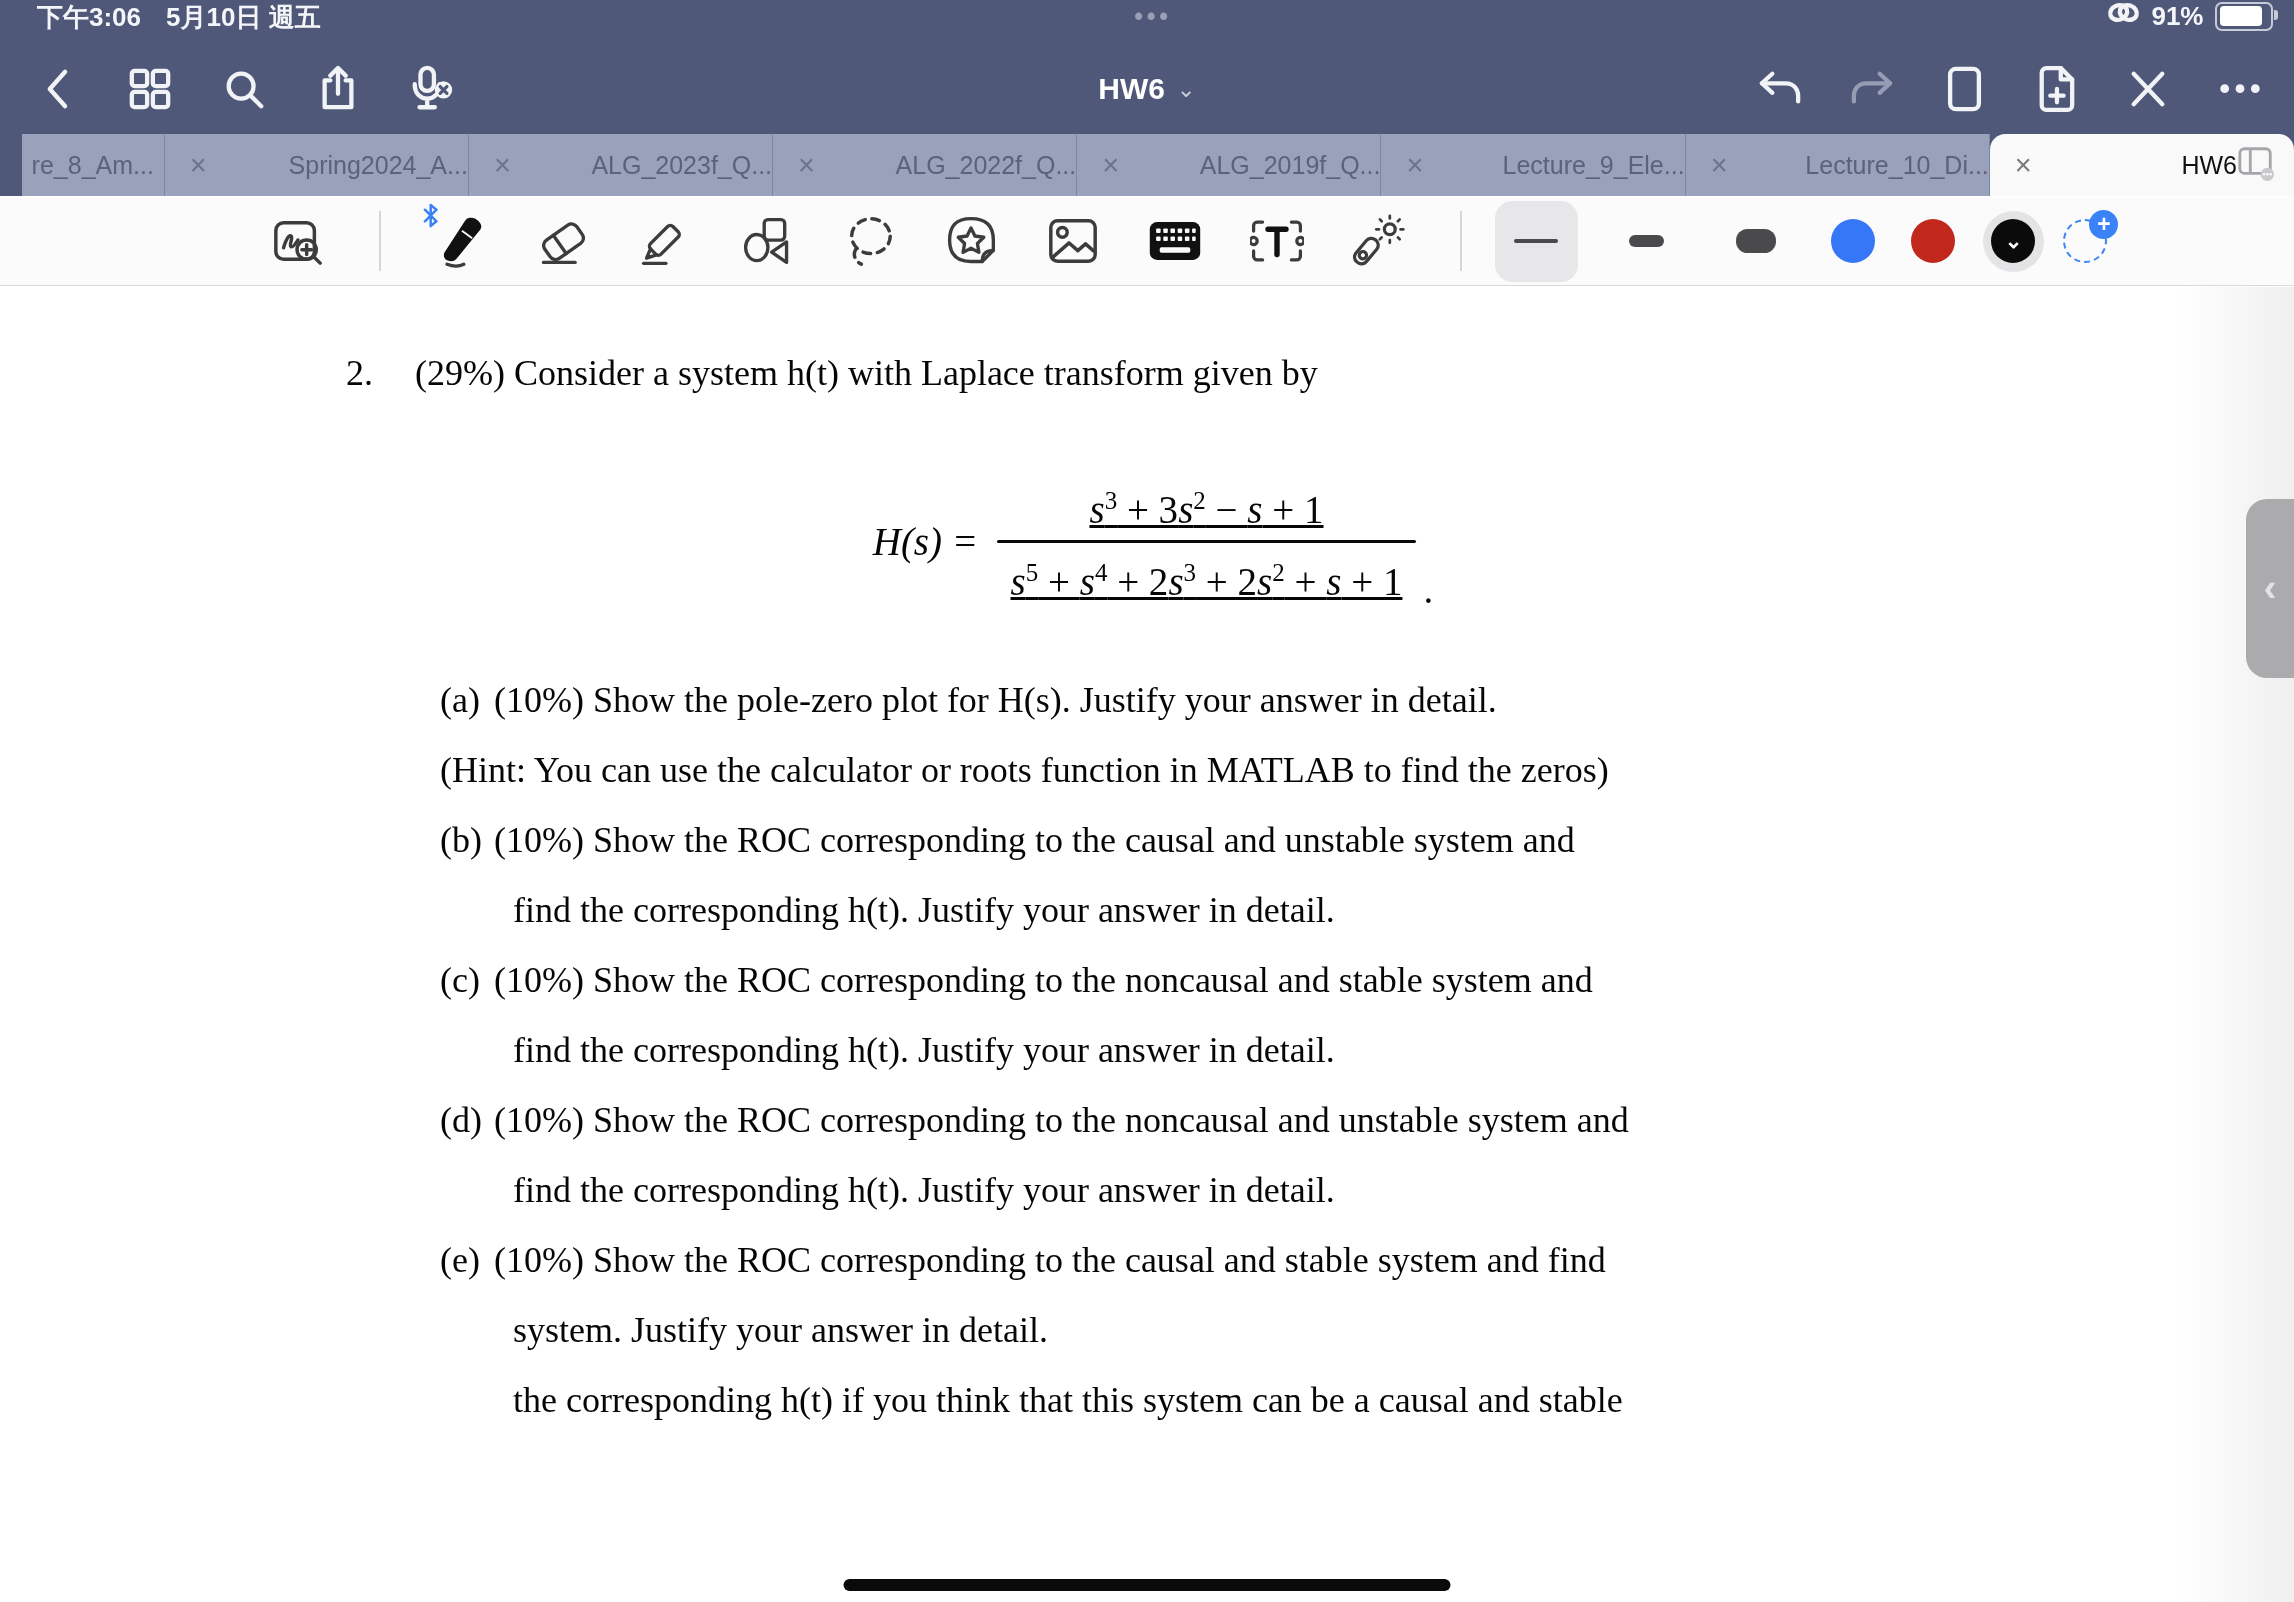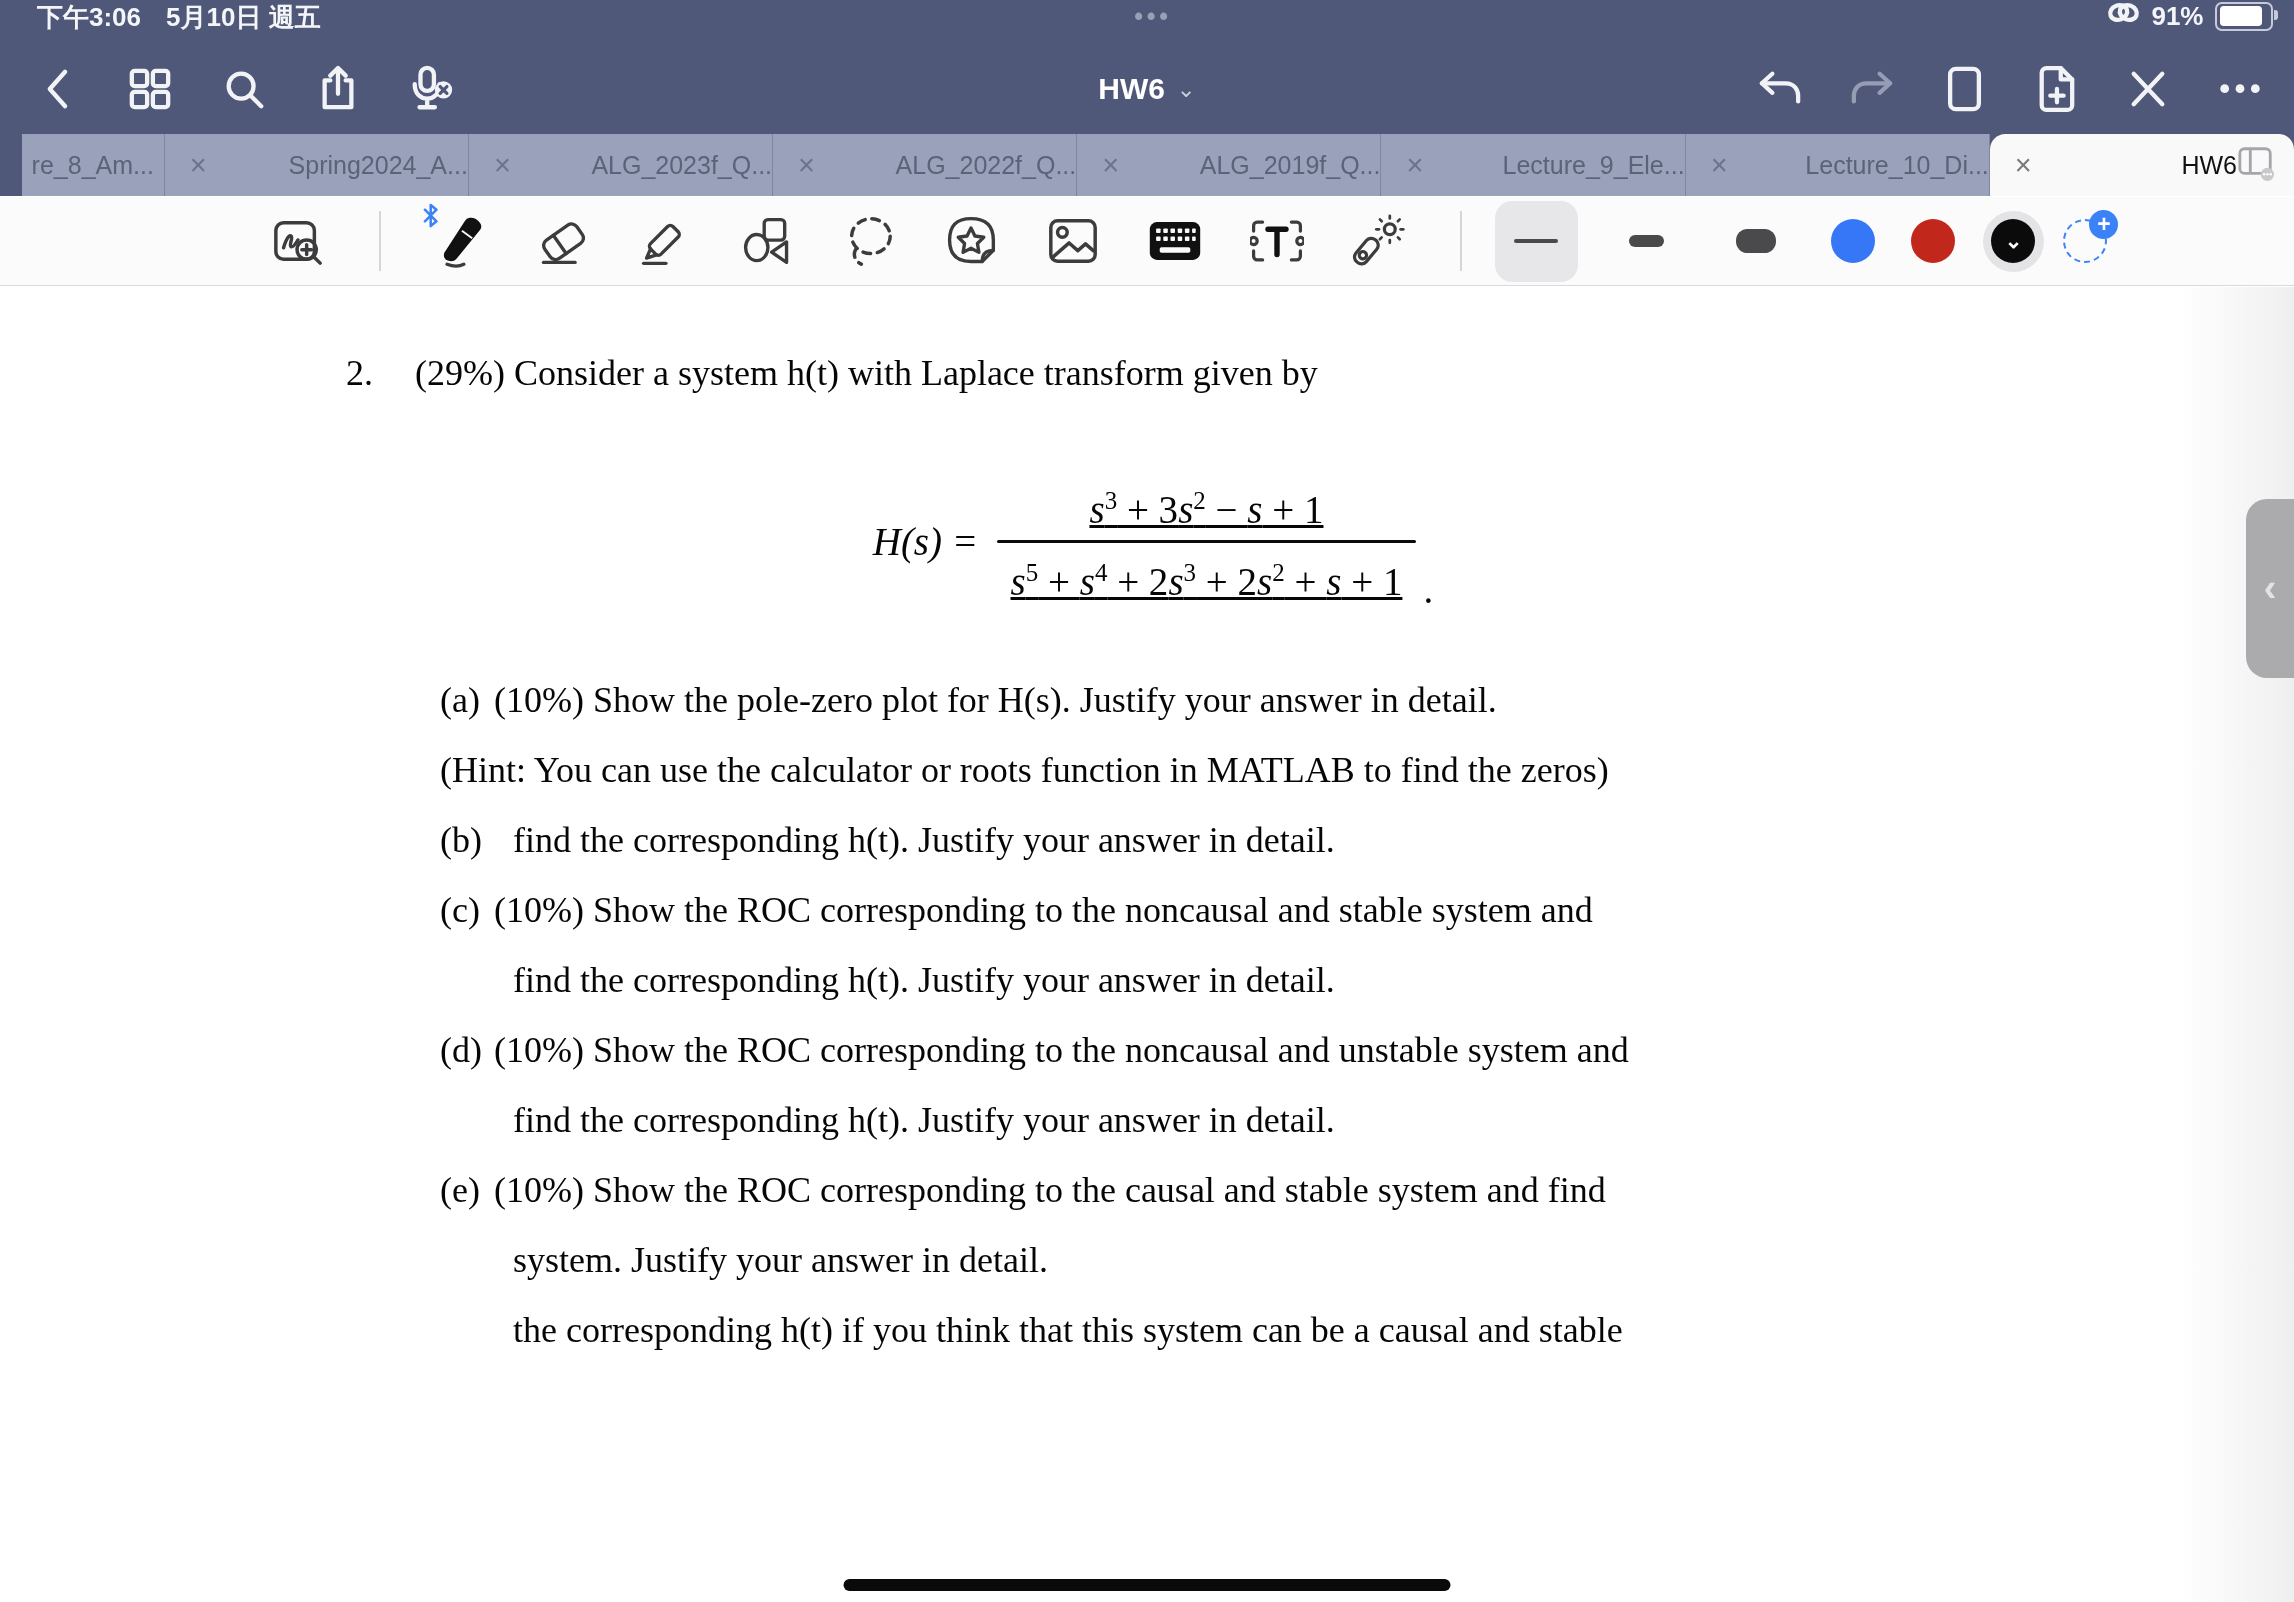--- a/index.html
+++ b/index.html
@@ -435,20 +435,21 @@
             </div>
           </div>
           <div class="doc-item">
             <div class="doc-lines">
               <div class="doc-line">(Hint: You can use the calculator or roots function in MATLAB to find the zeros)</div>
             </div>
           </div>
           <div class="doc-item">
             <div class="doc-label">(b)</div>
             <div class="doc-lines">
+              <div class="doc-line">(10%) Show the ROC corresponding to the causal and unstable system and</div>
               <div class="doc-line cont">find the corresponding  h(t). Justify your answer in detail.</div>
             </div>
           </div>
           <div class="doc-item">
             <div class="doc-label">(c)</div>
             <div class="doc-lines">
               <div class="doc-line">(10%) Show the ROC corresponding to the noncausal and stable system and</div>
               <div class="doc-line cont">find the corresponding  h(t). Justify your answer in detail.</div>
             </div>
           </div>

